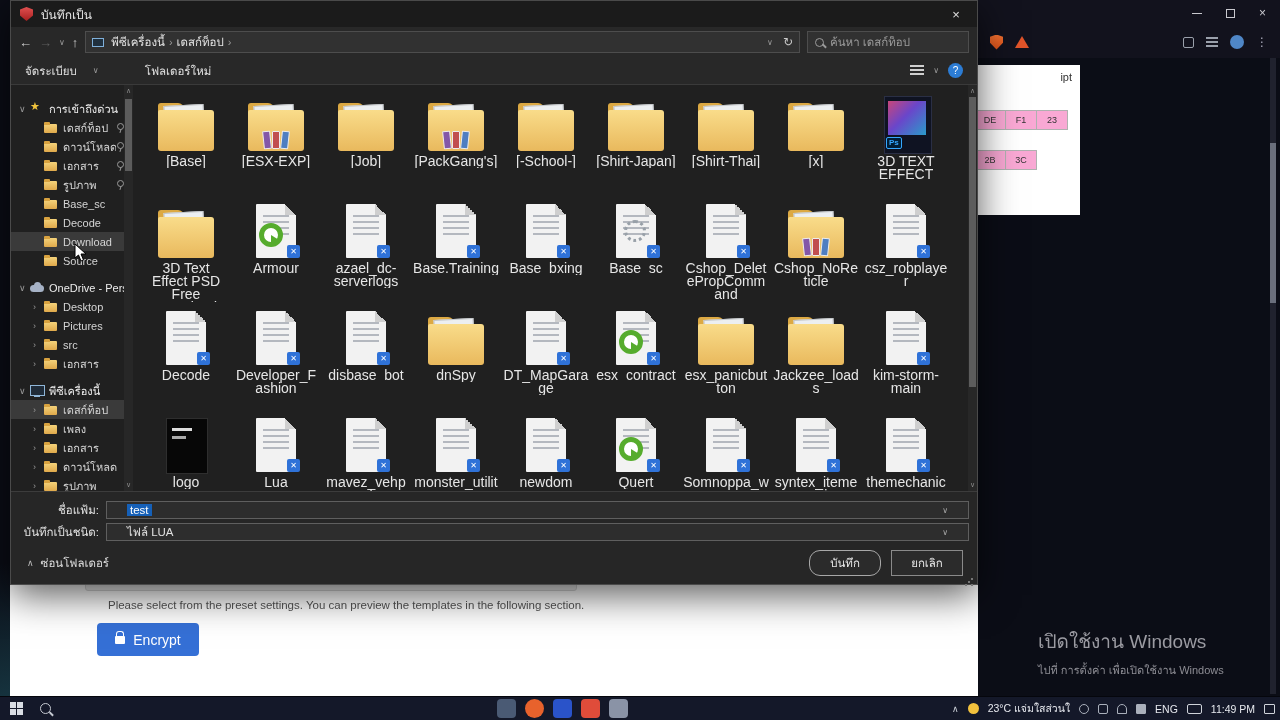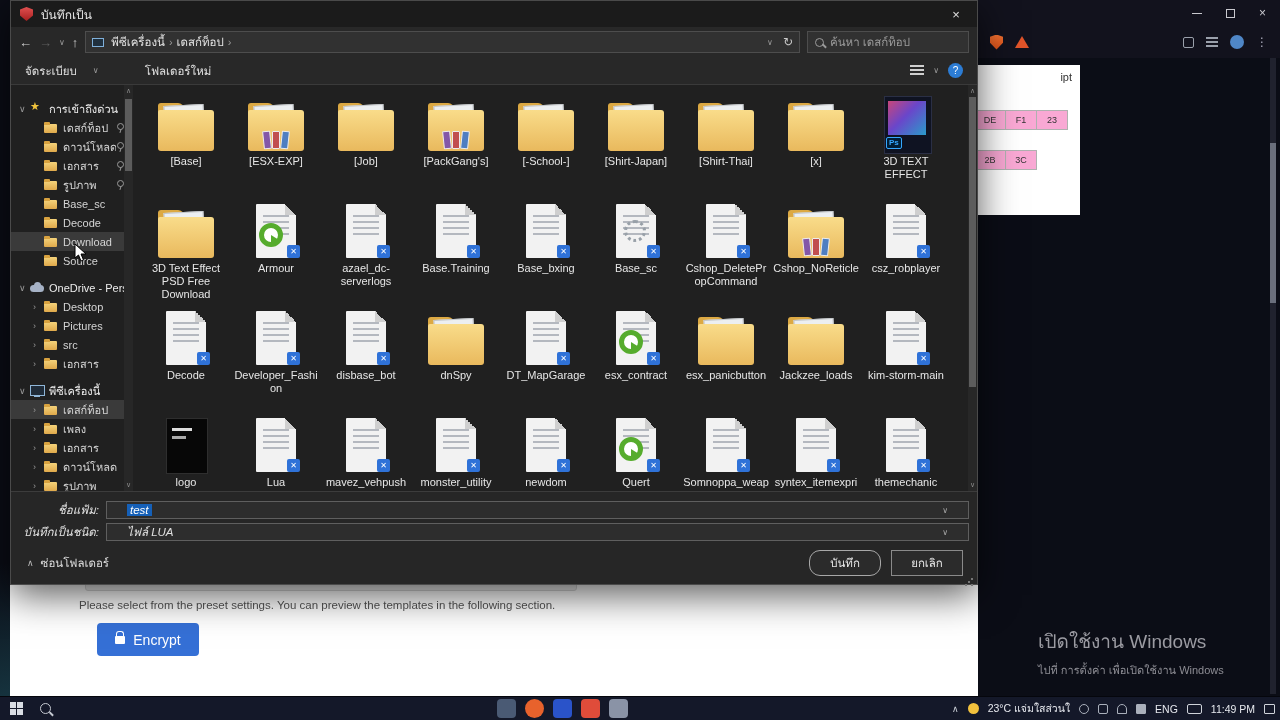--- a/index.html
+++ b/index.html
@@ -32,21 +32,21 @@
   
   .web-card { position:absolute; left:975px; top:65px; width:105px; height:150px; background:#fff; z-index:3; }
   .web-card-label { position:absolute; right:8px; top:6px; font-size:11px; color:#333; }
   .wrow { position:absolute; left:0; display:flex; }
   .wrow1 { top:45px; } .wrow2 { top:85px; }
   .wcell { width:32px; height:20px; border:1px solid #b0b0b0; margin-left:-1px; background:#f9a8d4;
     font-size:9px; color:#333; display:flex; align-items:center; justify-content:center; }
 
   .web-bottom { position:absolute; left:10px; top:555px; width:968px; height:141px; background:#ffffff; z-index:3; }
   .web-bar { position:absolute; left:75px; top:20px; width:492px; height:16px; background:#ececec; border:1px solid #d6d6d6; border-radius:3px; }
-  .web-hint { position:absolute; left:69px; top:44px; font-size:11.5px; color:#555; }
+  .web-hint { position:absolute; left:98px; top:44px; font-size:11.5px; color:#555; }
   .encrypt-btn { position:absolute; left:87px; top:68px; width:102px; height:33px; background:#3570d6; border-radius:4px;
     display:flex; align-items:center; justify-content:center; gap:8px; color:#fff; font-size:14px; }
   .lock { width:10px; height:8px; background:#fff; border-radius:1px; position:relative; }
   .lock::before { content:''; position:absolute; top:-5px; left:1px; width:6px; height:5px;
     border:1.5px solid #fff; border-bottom:none; border-radius:3px 3px 0 0; }
 
   .watermark { position:absolute; left:1038px; top:626px; width:235px; z-index:3; color:#9b9ba2; }
   .wm1 { font-size:19px; }
   .wm2 { font-size:11px; margin-top:5px; color:#8d8d94; }
 
@@ -110,21 +110,21 @@
   .pin::after { content:''; position:absolute; top:6px; left:4px; width:1px; height:4px; background:#9a9a9a; transform:rotate(18deg); }
   .side-scroll { position:absolute; right:0; top:0; bottom:0; width:9px; background:#272727; }
   .side-thumb { position:absolute; left:1px; top:14px; width:7px; height:72px; background:#5c5c5c; }
   .scroll-ar { position:absolute; left:0; width:9px; font-size:7px; color:#8a8a8a; text-align:center; }
   .sa-up { top:2px; } .sa-dn { bottom:2px; }
 
   .file-area { flex:1; position:relative; overflow:hidden; background:#202020; }
   .file-grid { display:grid; grid-template-columns:repeat(9,90px); grid-auto-rows:107px; padding:6px 0 0 8px; }
   .file-item { width:90px; overflow:hidden; }
   .fi { width:64px; height:58px; position:relative; margin:4px auto 2px; }
-  .file-label { font-size:11px; line-height:13px; text-align:center; color:#e6e6e6; padding:0 2px;
+  .file-label { font-size:14px; line-height:13px; text-align:center; color:#e6e6e6; padding:0 2px;
     max-height:40px; overflow:hidden; word-wrap:break-word; }
   
   .ic-folder::before, .ic-folder-rar::before { content:''; position:absolute; left:4px; top:8px; width:26px; height:10px; background:#dca943; border-radius:3px 6px 0 0; }
   .fi .paper { position:absolute; top:10px; left:10px; width:40px; height:22px; background:#eceff1; border:1px solid #c3c6c9; transform:rotate(-3deg); }
   .fi .front { position:absolute; left:4px; right:4px; top:15px; bottom:2px; background:linear-gradient(180deg,#f9dc8a,#e9b95d); border-radius:2px 3px 3px 3px; }
   .fi .books { position:absolute; bottom:4px; left:50%; transform:translateX(-50%); display:flex; gap:1px; z-index:2; }
   .fi .books b { width:8px; height:18px; border:1px solid #ececec; border-radius:1px; display:block; }
   .fi .books .b1 { background:#8457a8; transform:rotate(-6deg); }
   .fi .books .b2 { background:#c14f4f; }
   .fi .books .b3 { background:#4f7ec1; transform:rotate(6deg); }
@@ -148,21 +148,21 @@
     font-weight:bold; font-style:normal; font-size:8px; line-height:10px; padding:0 2px; border-radius:2px; }
   
   .ic-dark::before { content:''; position:absolute; left:12px; top:2px; width:40px; height:54px; background:#070707; border:1px solid #2e2e2e; }
   .fi .sq1 { position:absolute; left:18px; top:12px; width:20px; height:3px; background:#ddd; }
   .fi .sq2 { position:absolute; left:18px; top:20px; width:14px; height:3px; background:#aaa; }
 
   .main-scroll { position:absolute; right:0; top:0; bottom:0; width:9px; background:#272727; }
   .main-thumb { position:absolute; left:1px; top:12px; width:7px; height:290px; background:#5c5c5c; }
 
   .dlg-footer { position:absolute; top:490px; left:0; right:0; bottom:0; background:#262626; border-top:1px solid #3c3c3c; }
-  .frow { position:absolute; left:0; right:8px; display:flex; align-items:flex-end;font-style:italic; }
+  .frow { position:absolute; left:0; right:8px; display:flex; align-items:flex-end; }
   .frow1 { top:9px; } .frow2 { top:31px; }
   .flabel { width:95px; text-align:right; padding-right:7px; font-size:11.5px; color:#e2e2e2; flex:none; }
   .combo { flex:1; height:18px; background:#2d2d2d; border:1px solid #5f5f5f; display:flex; align-items:center;
     padding:0 20px; font-size:11.5px; color:#e0e0e0; }
   .combo .sel { background:#1560b8; color:#fff; padding:0 3px; }
   .combo .dd { margin-left:auto; color:#a8a8a8; font-size:8px; }
   .hide-folders { position:absolute; left:16px; bottom:12px; display:flex; align-items:center; gap:7px;
     font-size:11.5px; color:#dedede; }
   .hf-ch { font-size:9px; color:#bdbdbd; }
   .dlg-btns { position:absolute; right:14px; bottom:8px; display:flex; gap:10px; }

